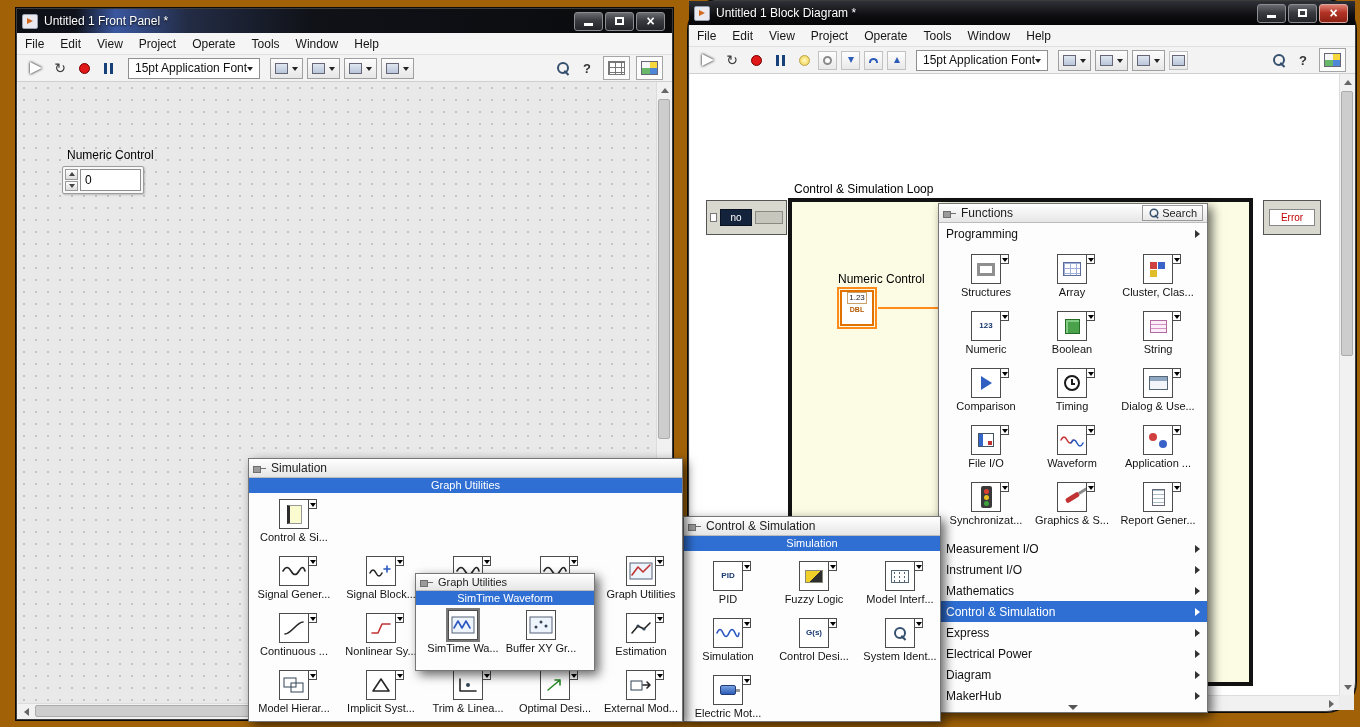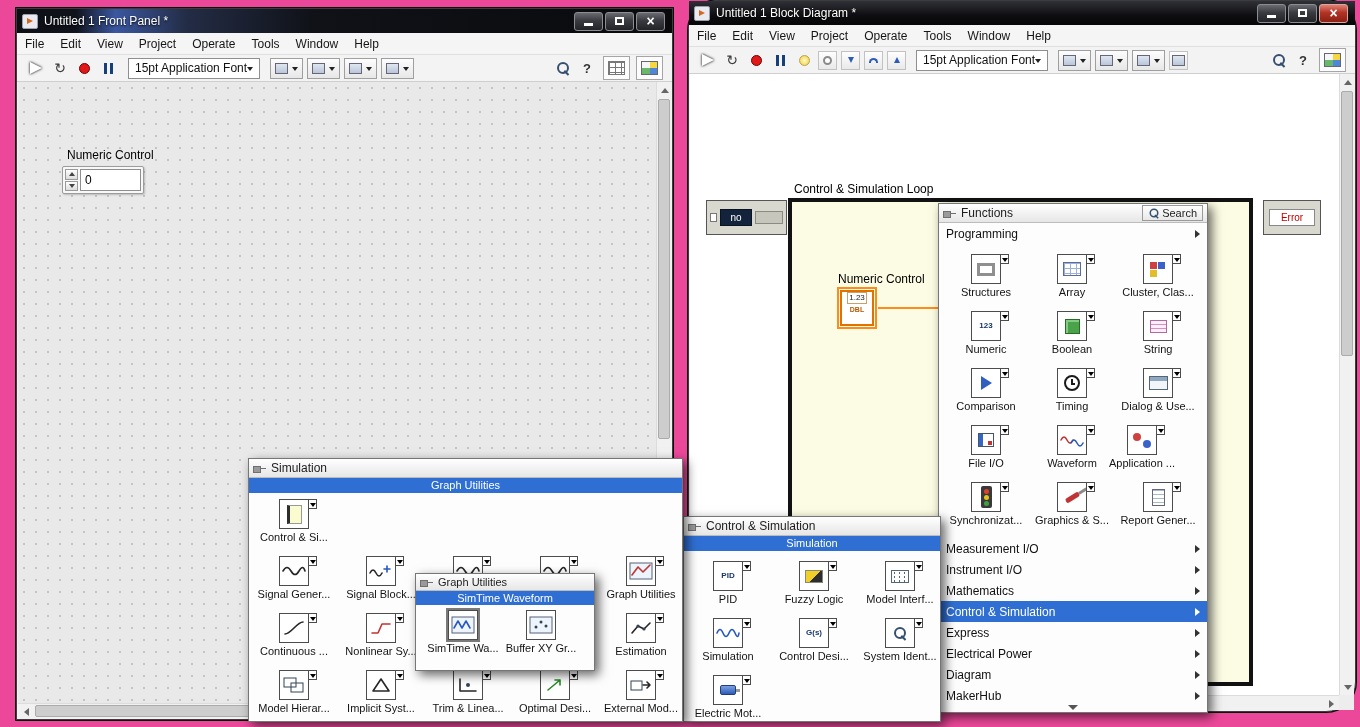--- a/index.html
+++ b/index.html
@@ -1,17 +1,17 @@
 <!DOCTYPE html>
 <html><head>
 <meta charset="utf-8">
 <style>
 *{box-sizing:border-box;margin:0;padding:0;}
 body{margin:0;background:#000;font-family:"Liberation Sans",sans-serif;}
-#stage{position:relative;width:1360px;height:727px;background:#ec4899;overflow:hidden;}
+#stage{position:relative;width:1360px;height:727px;background:#a16207;overflow:hidden;}
 
 
 .win{position:absolute;background:#f2f2f2;border:1px solid #3c3c3c;box-shadow:0 0 0 1px #0a0a0a;}
 #fp-win{left:16px;top:8px;width:657px;height:712px;}
 #bd-win{left:688px;top:0;width:668px;height:712px;border-radius:30px;}
 
 .tbar{position:absolute;left:0;top:0;right:0;height:24px;display:flex;align-items:center;gap:6px;padding:0 5px;}
 #fp-win .tbar{background:linear-gradient(90deg,#0d0f14 0%,#10131c 9%,#3a57a0 15%,#232c45 26%,#101218 45%,#0a0a0c 100%);}
 #bd-win .tbar{background:linear-gradient(180deg,#303136,#0e0e12 60%,#060608);}
 .wtitle{color:#fff;font-size:12px;text-shadow:0 1px 2px #000;white-space:nowrap;}
@@ -496,21 +496,21 @@
     <div class="pcell" style="left:90px;top:221px">
       <div class="picon">
           <svg width="24" height="16" viewBox="0 0 24 16">
             <path class="pa-red" d="M1 8 Q4 2 7 8 T13 8"></path>
             <path class="pa-blu" d="M11 11 Q14 5 17 11 T23 11"></path>
           </svg>
           <span class="ptab"></span>
         </div>
       <div class="lbl">Waveform</div>
     </div>
-    <div class="pcell" style="left:160px;top:221px">
+    <div class="pcell" style="left:176px;top:221px">
       <div class="picon">
           <span class="ac">
             <span class="ac1"></span>
             <span class="ac2"></span>
           </span>
           <span class="ptab"></span>
         </div>
       <div class="lbl">Application ...</div>
     </div>
     <div class="pcell" style="left:4px;top:278px">

